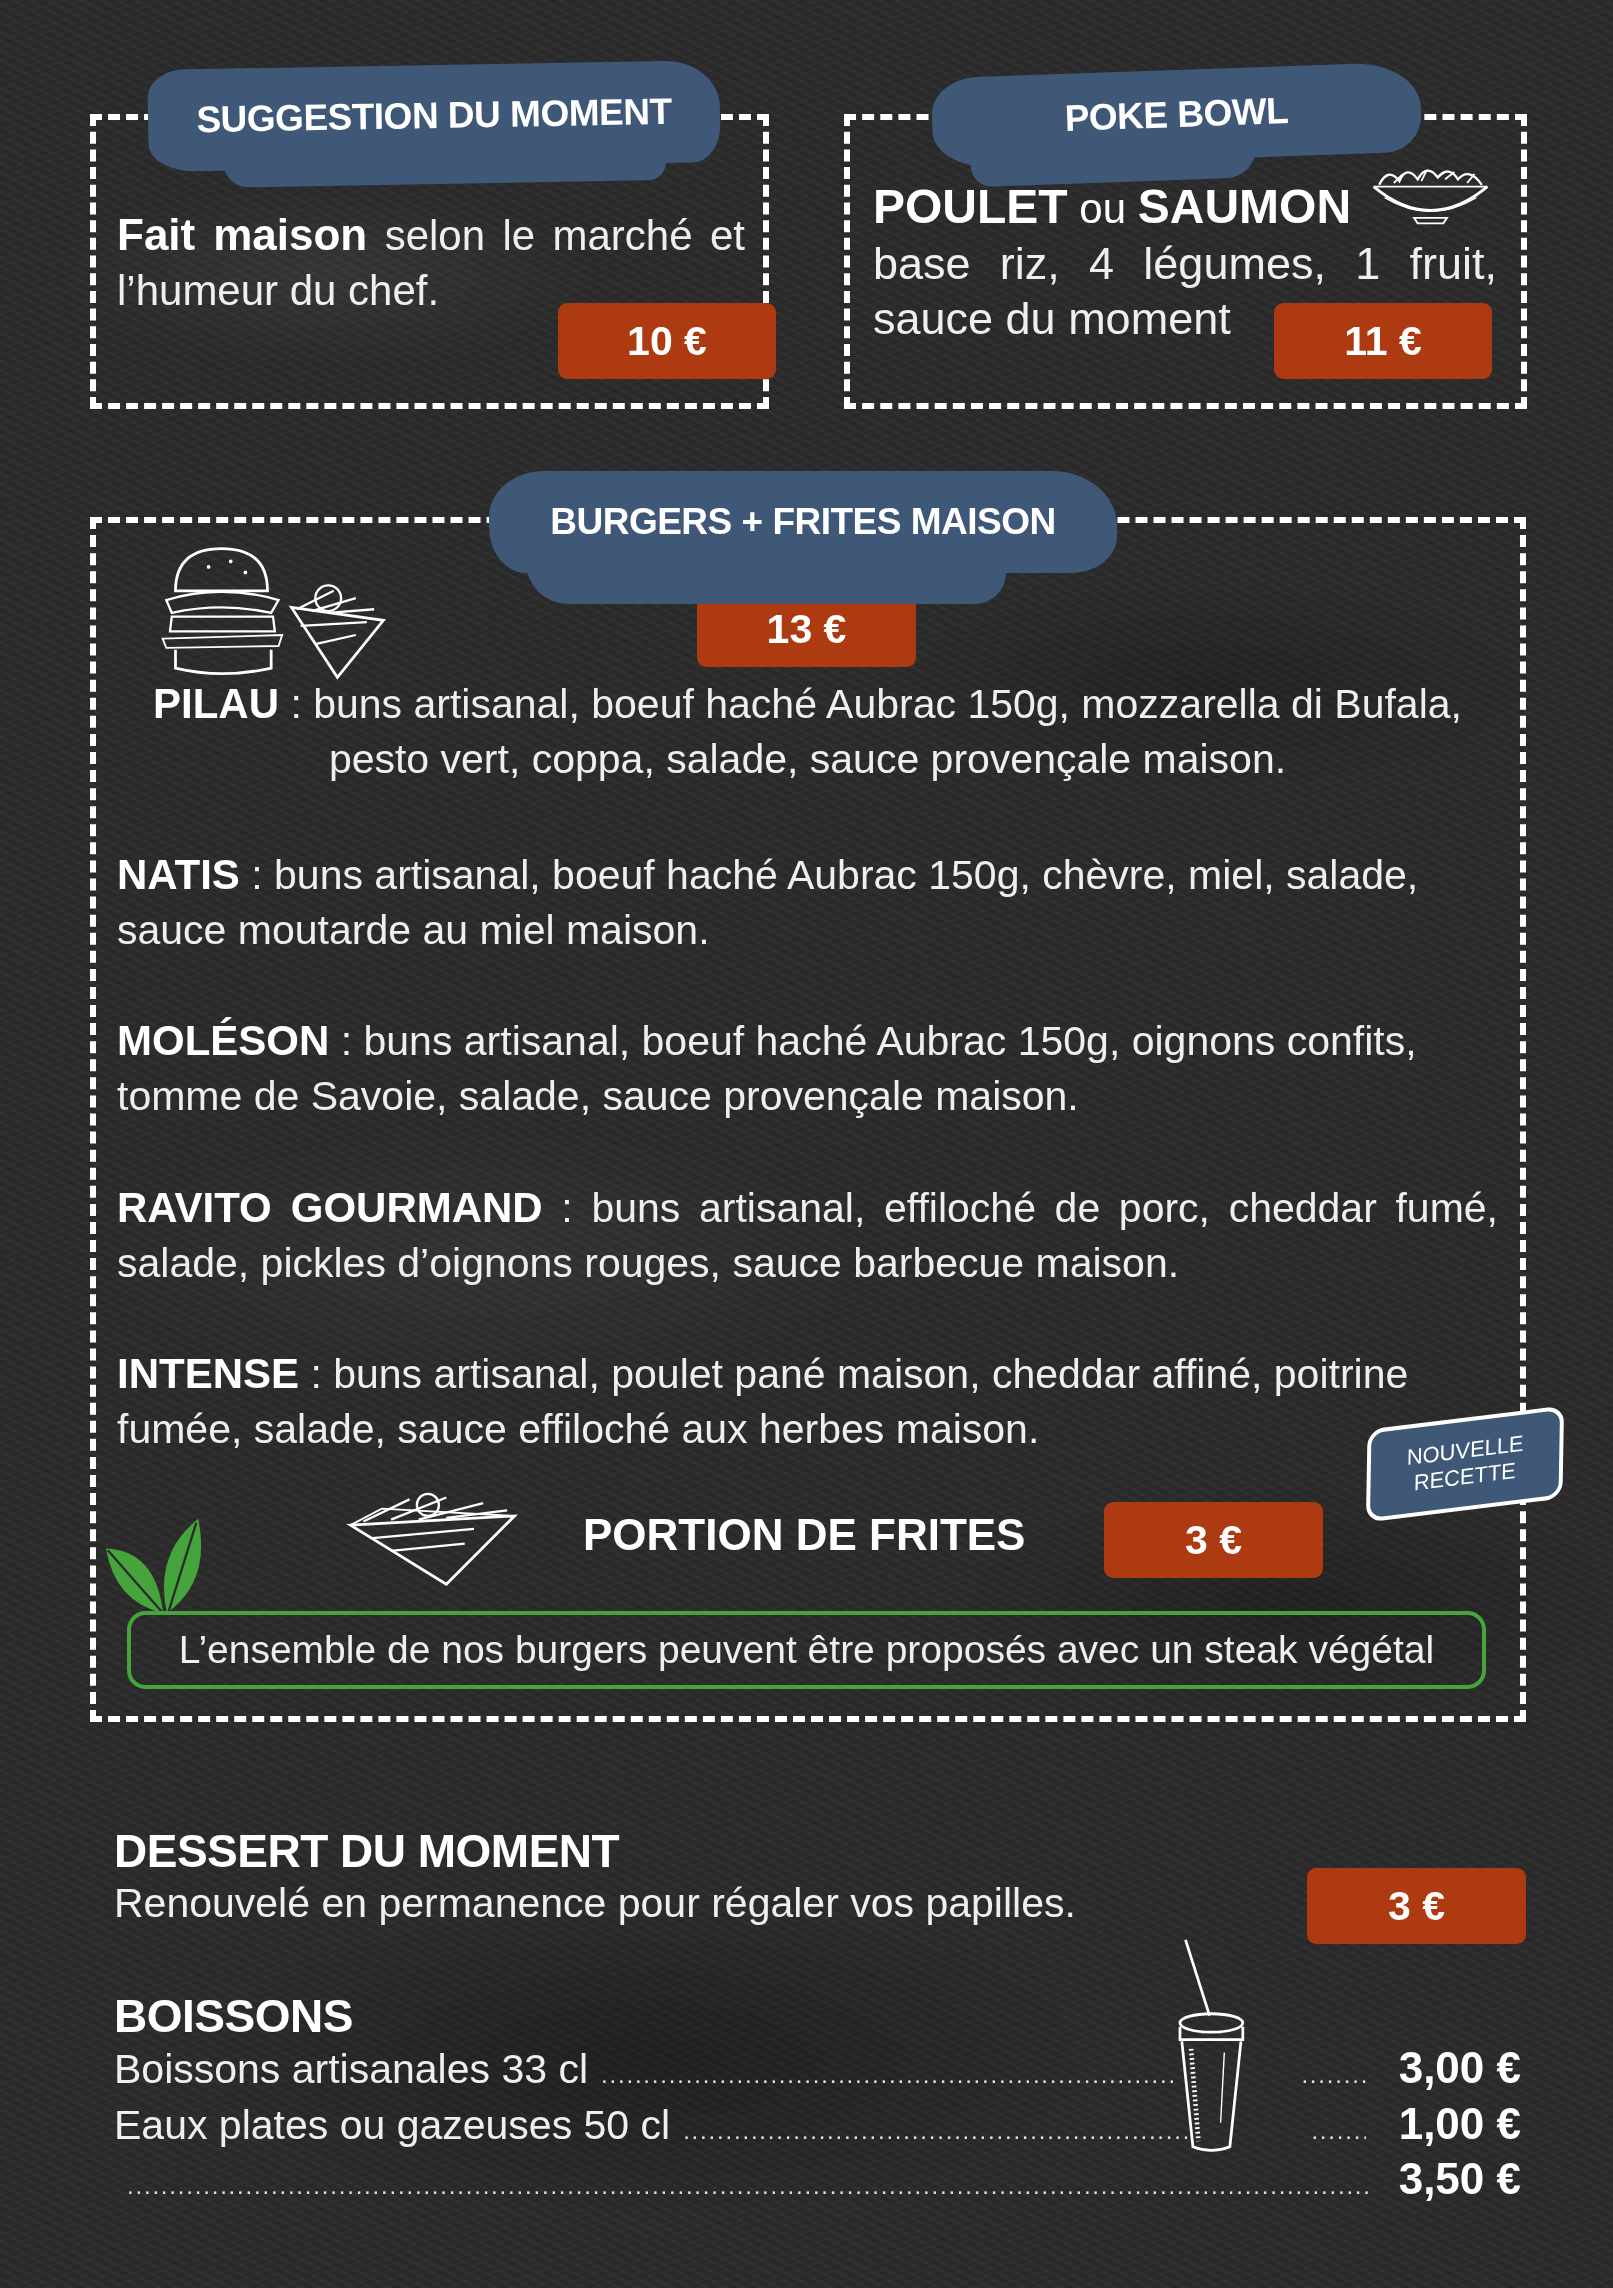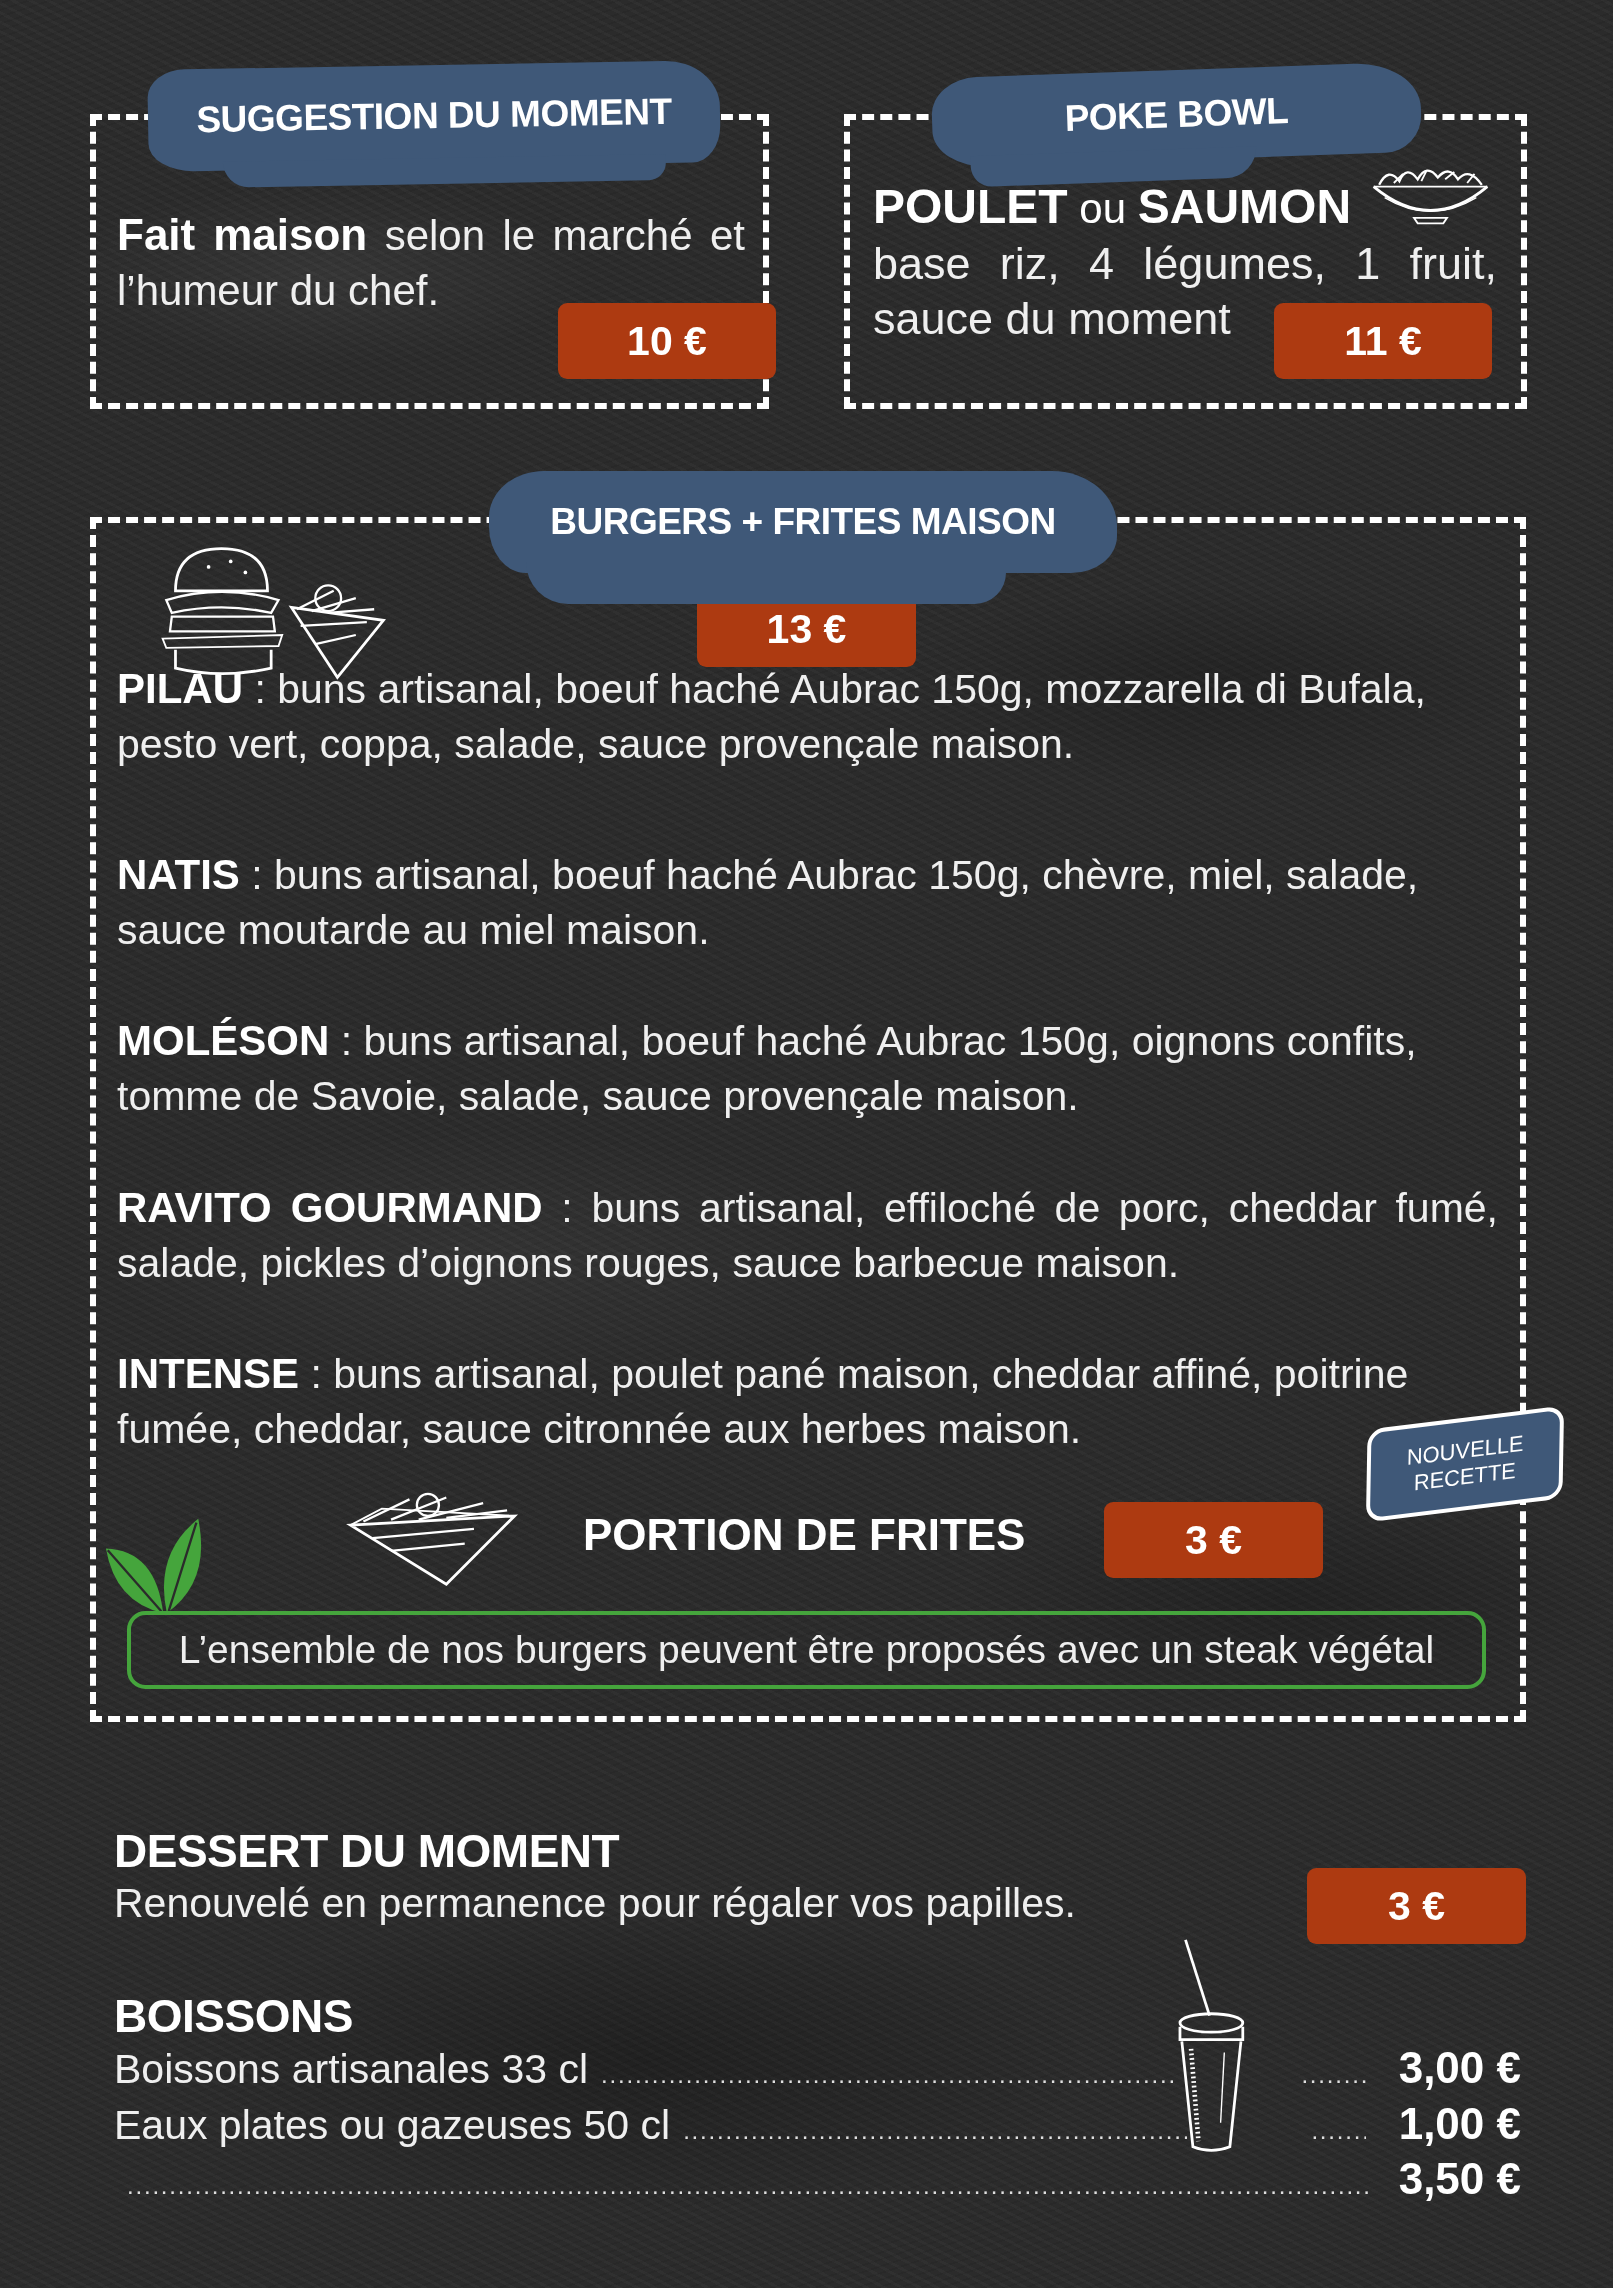--- a/index.html
+++ b/index.html
@@ -178,25 +178,25 @@
     <circle cx="84" cy="20" r="2" fill="#fff"></circle>
     <circle cx="100" cy="32" r="2" fill="#fff"></circle>
   <path d="M150 70 L250 84 L200 146 Z" fill="none" stroke="#fff" stroke-width="3"></path>
   <path d="M156 72 L196 52 M172 74 L220 60 M190 76 L240 72 M160 90 L232 86 M176 110 L220 100" stroke="#fff" stroke-width="2.5"></path>
   <circle cx="190" cy="60" r="14" fill="none" stroke="#fff" stroke-width="2.5"></circle>
 </svg>
 <div class="price" style="left:697px; top:591px; width:219px; height:76px;">
   <span>13 €</span>
 </div>
 
-<div class="burger-item" style="top:661px;"><span class="name">PILAU</span><span> : buns artisanal, boeuf haché Aubrac 150g, mozzarella di Bufala, pesto vert, coppa, salade, sauce provençale maison.</span></div>
+<div class="burger-item" style="top:676px;text-align:center;"><span class="name">PILAU</span><span> : buns artisanal, boeuf haché Aubrac 150g, mozzarella di Bufala, pesto vert, coppa, salade, sauce provençale maison.</span></div>
 <div class="burger-item" style="top:847px;"><span class="name">NATIS</span><span> : buns artisanal, boeuf haché Aubrac 150g, chèvre, miel, salade, sauce moutarde au miel maison.</span></div>
 <div class="burger-item" style="top:1013px;"><span class="name">MOLÉSON</span><span> : buns artisanal, boeuf haché Aubrac 150g, oignons confits, tomme de Savoie, salade, sauce provençale maison.</span></div>
 <div class="burger-item just" style="top:1180px;"><span class="name">RAVITO GOURMAND</span><span> : buns artisanal, effiloché de porc, cheddar fumé, salade, pickles d’oignons rouges, sauce barbecue maison.</span></div>
-<div class="burger-item" style="top:1346px;"><span class="name">INTENSE</span><span> : buns artisanal, poulet pané maison, cheddar affiné, poitrine fumée, cheddar, sauce citronnée aux herbes maison.</span></div>
+<div class="burger-item" style="top:1346px;"><span class="name">INTENSE</span><span> : buns artisanal, poulet pané maison, cheddar affiné, poitrine fumée, salade, sauce effiloché aux herbes maison.</span></div>
 
 <div class="new-sign">
   <span>NOUVELLE</span>
   <span>RECETTE</span>
 </div>
 
 <svg class="ill" style="left:345px; top:1488px;" width="175" height="102" viewBox="0 0 190 110">
   <path d="M6 40 L184 30 L110 104 Z" fill="none" stroke="#fff" stroke-width="3"></path>
   <path d="M6 40 L40 22 L184 30" fill="none" stroke="#fff" stroke-width="2"></path>
   <path d="M20 36 L70 12 M50 34 L110 10 M80 34 L150 16 M110 32 L176 24 M30 54 L140 44 M50 68 L130 60" stroke="#fff" stroke-width="2.5"></path>

